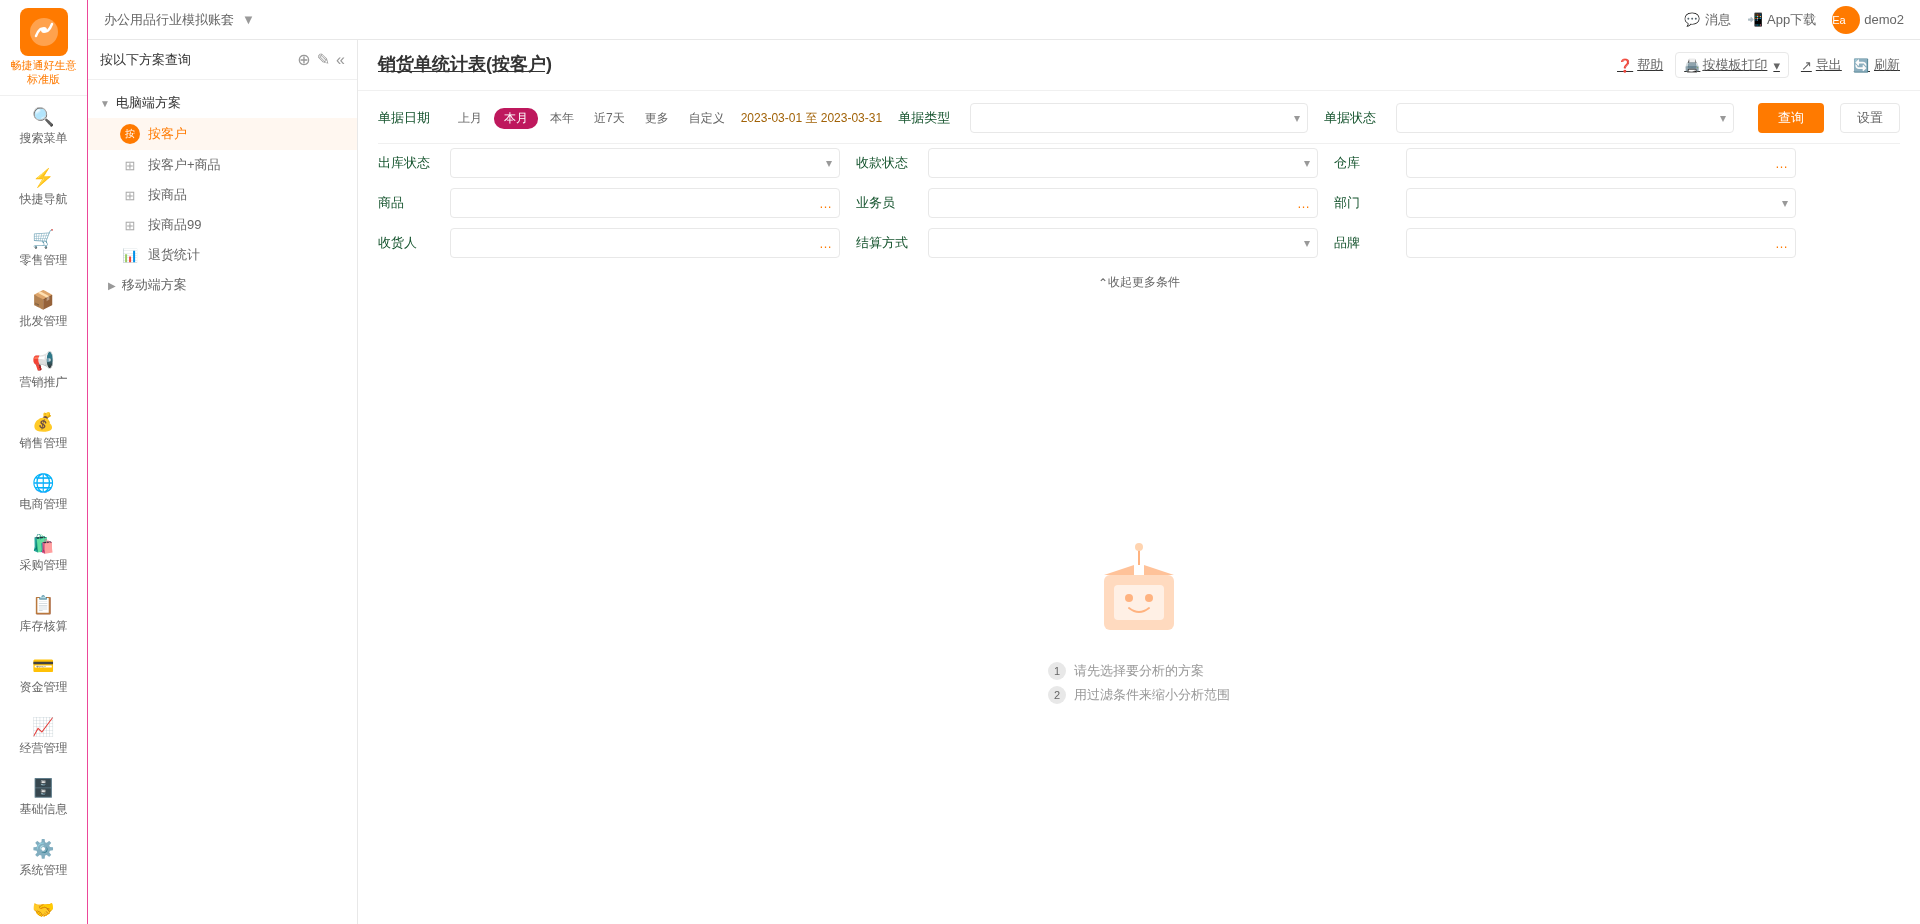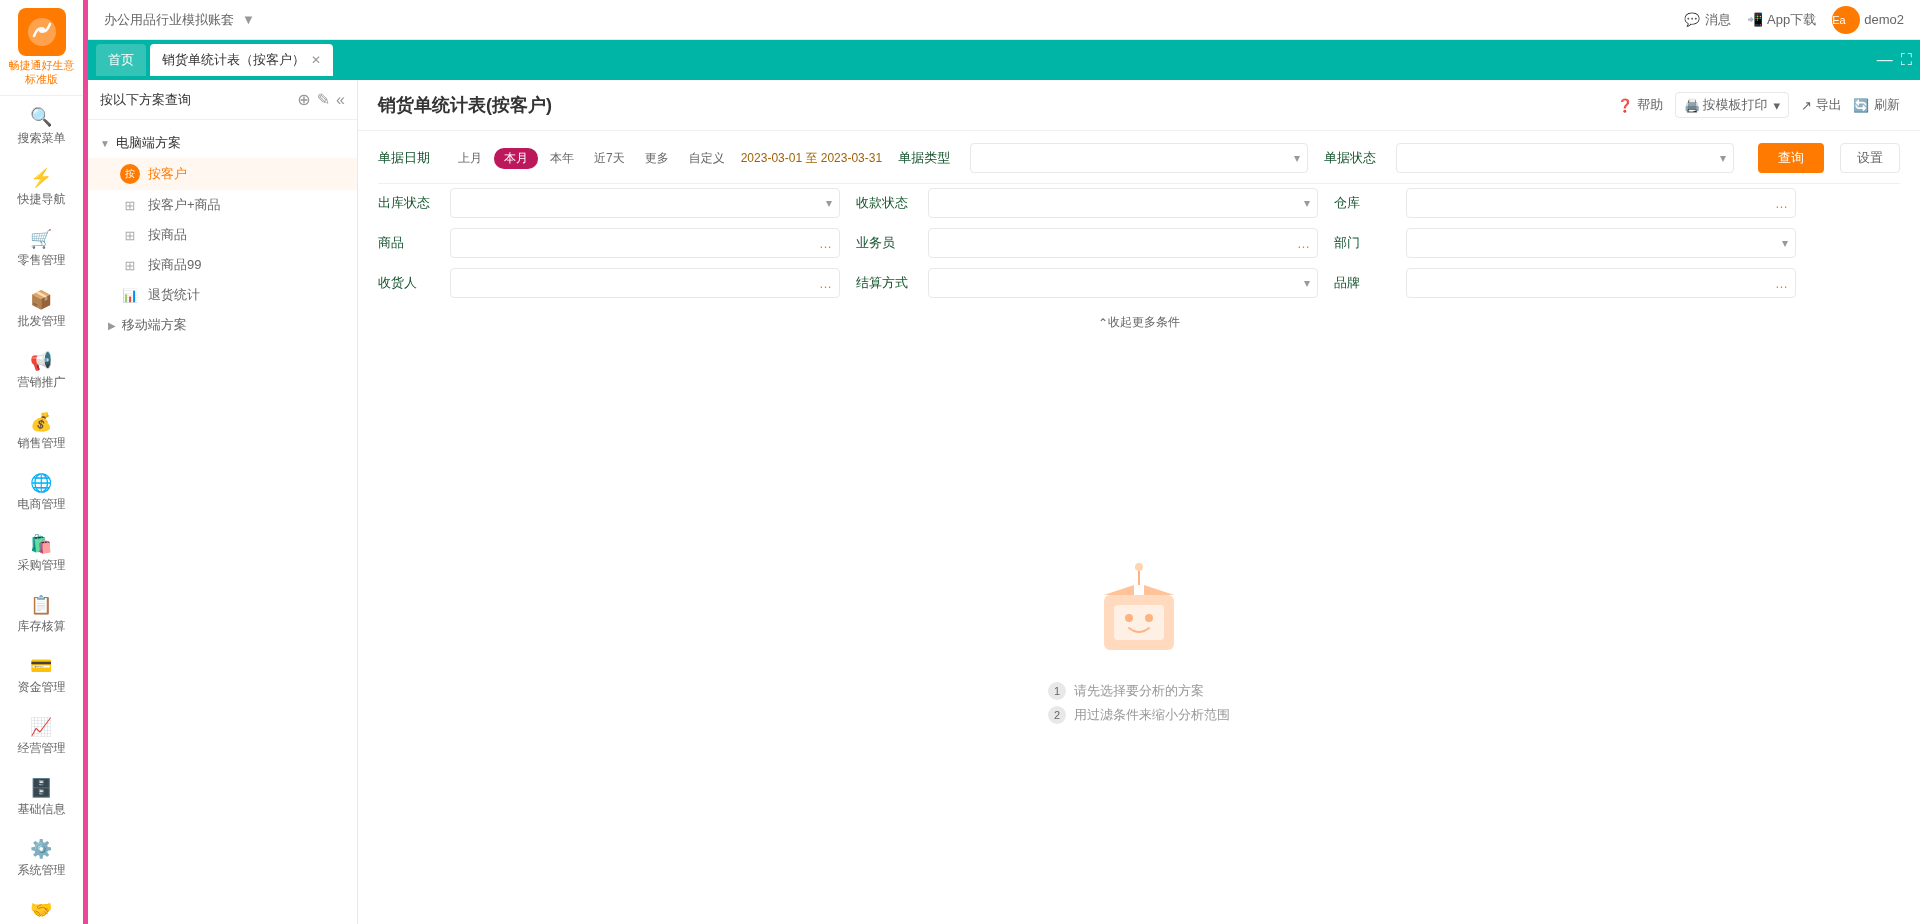--- a/index.html
+++ b/index.html
@@ -1,19 +1,19 @@
 <!DOCTYPE html>
 <html><head>
   <meta charset="utf-8">
   <style>
     * { box-sizing: border-box; margin: 0; padding: 0; }
     body { font-family: 'Microsoft YaHei', Arial, sans-serif; font-size: 13px; background: #f5f5f5; color: #333; height: 924px; overflow: hidden; display: flex; }
 
     
-    .sidebar { width: 88px; background: #fff; border-right: 5px solid #ec4899; display: flex; flex-direction: column; align-items: center; height: 924px; overflow-y: auto; flex-shrink: 0; }
+    .sidebar { width: 88px; background: #fff; border-right: 1px solid #ec4899; display: flex; flex-direction: column; align-items: center; height: 924px; overflow-y: auto; flex-shrink: 0; }
     .logo-area { width: 100%; padding: 8px 4px; display: flex; flex-direction: column; align-items: center; border-bottom: 1px solid #f0f0f0; }
     .logo-icon { width: 48px; height: 48px; background: #ff7a00; border-radius: 8px; display: flex; align-items: center; justify-content: center; }
     .logo-icon svg { width: 32px; height: 32px; }
     .logo-text { font-size: 11px; color: #ff7a00; margin-top: 2px; text-align: center; line-height: 1.3; }
     .sidebar-nav { width: 100%; display: flex; flex-direction: column; }
     .sidebar-item { width: 100%; padding: 10px 4px; display: flex; flex-direction: column; align-items: center; cursor: pointer; color: #666; font-size: 12px; }
     .sidebar-item .icon { font-size: 18px; margin-bottom: 2px; }
 
     
     .main-area { flex: 1; display: flex; flex-direction: column; height: 924px; overflow: hidden; }
@@ -53,21 +53,21 @@
     .tree-item .item-icon { width: 20px; height: 20px; border-radius: 50%; background: #ff7a00; display: flex; align-items: center; justify-content: center; color: #fff; font-size: 10px; flex-shrink: 0; }
     .tree-item .item-icon-sm { width: 20px; height: 16px; display: flex; align-items: center; justify-content: center; color: #aaa; font-size: 13px; flex-shrink: 0; }
 
     .sub-group-header { padding: 6px 12px 6px 20px; display: flex; align-items: center; gap: 6px; cursor: pointer; color: #666; font-size: 13px; }
     .sub-group-header .arrow { color: #999; font-size: 10px; }
 
     
     .right-panel { flex: 1; display: flex; flex-direction: column; overflow: hidden; }
 
     
-    .page-header { background: #fff; padding: 12px 20px; display: flex; align-items: center; justify-content: space-between; border-bottom: 1px solid #f0f0f0; flex-shrink: 0; }
+    .page-header { background: #fff; padding: 12px 20px; display: flex; align-items: flex-start; justify-content: space-between; border-bottom: 1px solid #f0f0f0; flex-shrink: 0; text-decoration: underline; }
     .page-title { font-size: 18px; font-weight: 600; color: #333; }
     .page-actions { display: flex; align-items: center; gap: 12px; }
     .page-action-btn { display: flex; align-items: center; gap: 4px; color: #666; font-size: 13px; cursor: pointer; }
     .print-dropdown { display: flex; align-items: center; gap: 2px; border: 1px solid #e8e8e8; border-radius: 4px; padding: 3px 8px; cursor: pointer; color: #666; font-size: 13px; }
 
     
     .filter-area { background: #fff; padding: 12px 20px; flex-shrink: 0; }
     .filter-row { display: flex; align-items: center; gap: 16px; margin-bottom: 10px; }
     .filter-label { color: #14532d; font-size: 13px; min-width: 56px; flex-shrink: 0; }
     .date-filter { display: flex; align-items: center; gap: 4px; }
@@ -192,33 +192,20 @@
       </div>
       <div class="header-right-item">
         <div class="avatar">
           <span>Ea</span>
         </div>
         <span>demo2</span>
       </div>
     </div>
   </div>
 
-  <div class="tab-bar">
-    <div class="tab home">
-      <span>首页</span>
-    </div>
-    <div class="tab active">
-      <span>销货单统计表（按客户）</span>
-      <span class="tab-close">✕</span>
-    </div>
-    <div class="tab-bar-right">
-      <span class="tab-bar-btn">—</span>
-      <span class="tab-bar-btn">⛶</span>
-    </div>
-  </div>
 
   <div class="content-wrapper">
 
     <div class="left-panel">
       <div class="left-panel-header">
         <span class="left-panel-title">按以下方案查询</span>
         <div class="left-panel-actions">
           <span class="panel-icon-btn">⊕</span>
           <span class="panel-icon-btn">✎</span>
           <span class="panel-icon-btn">«</span>

